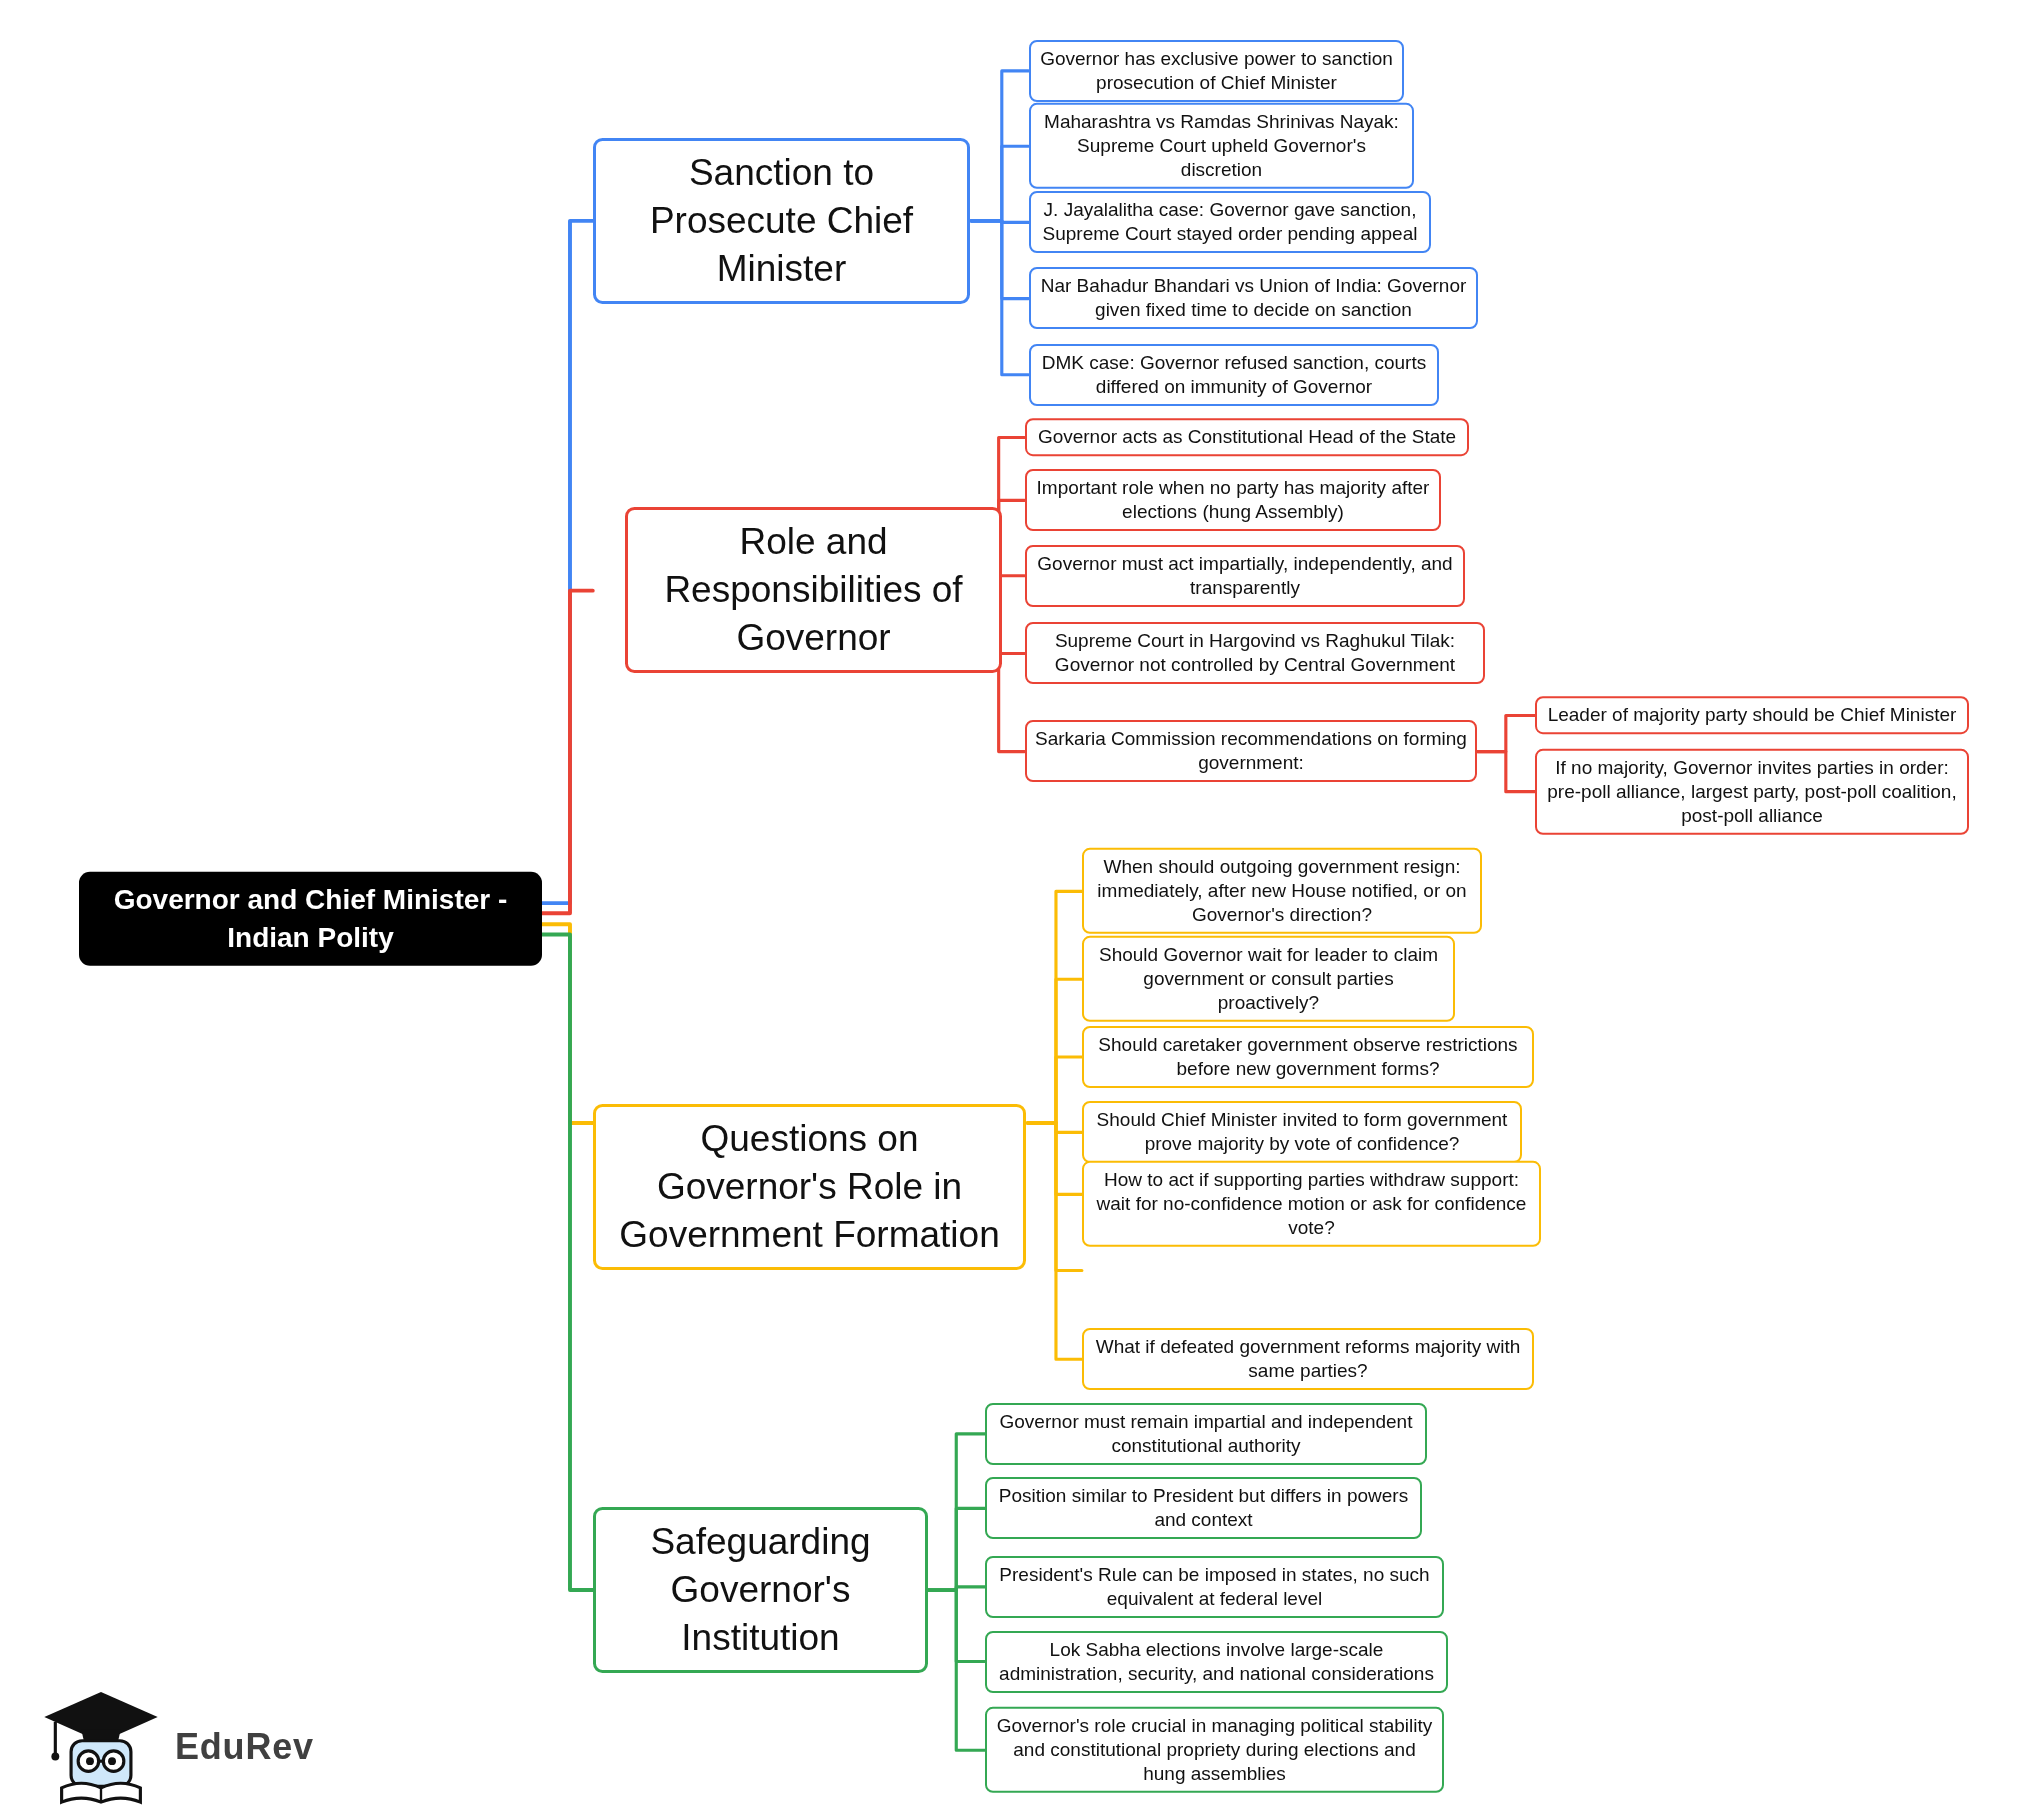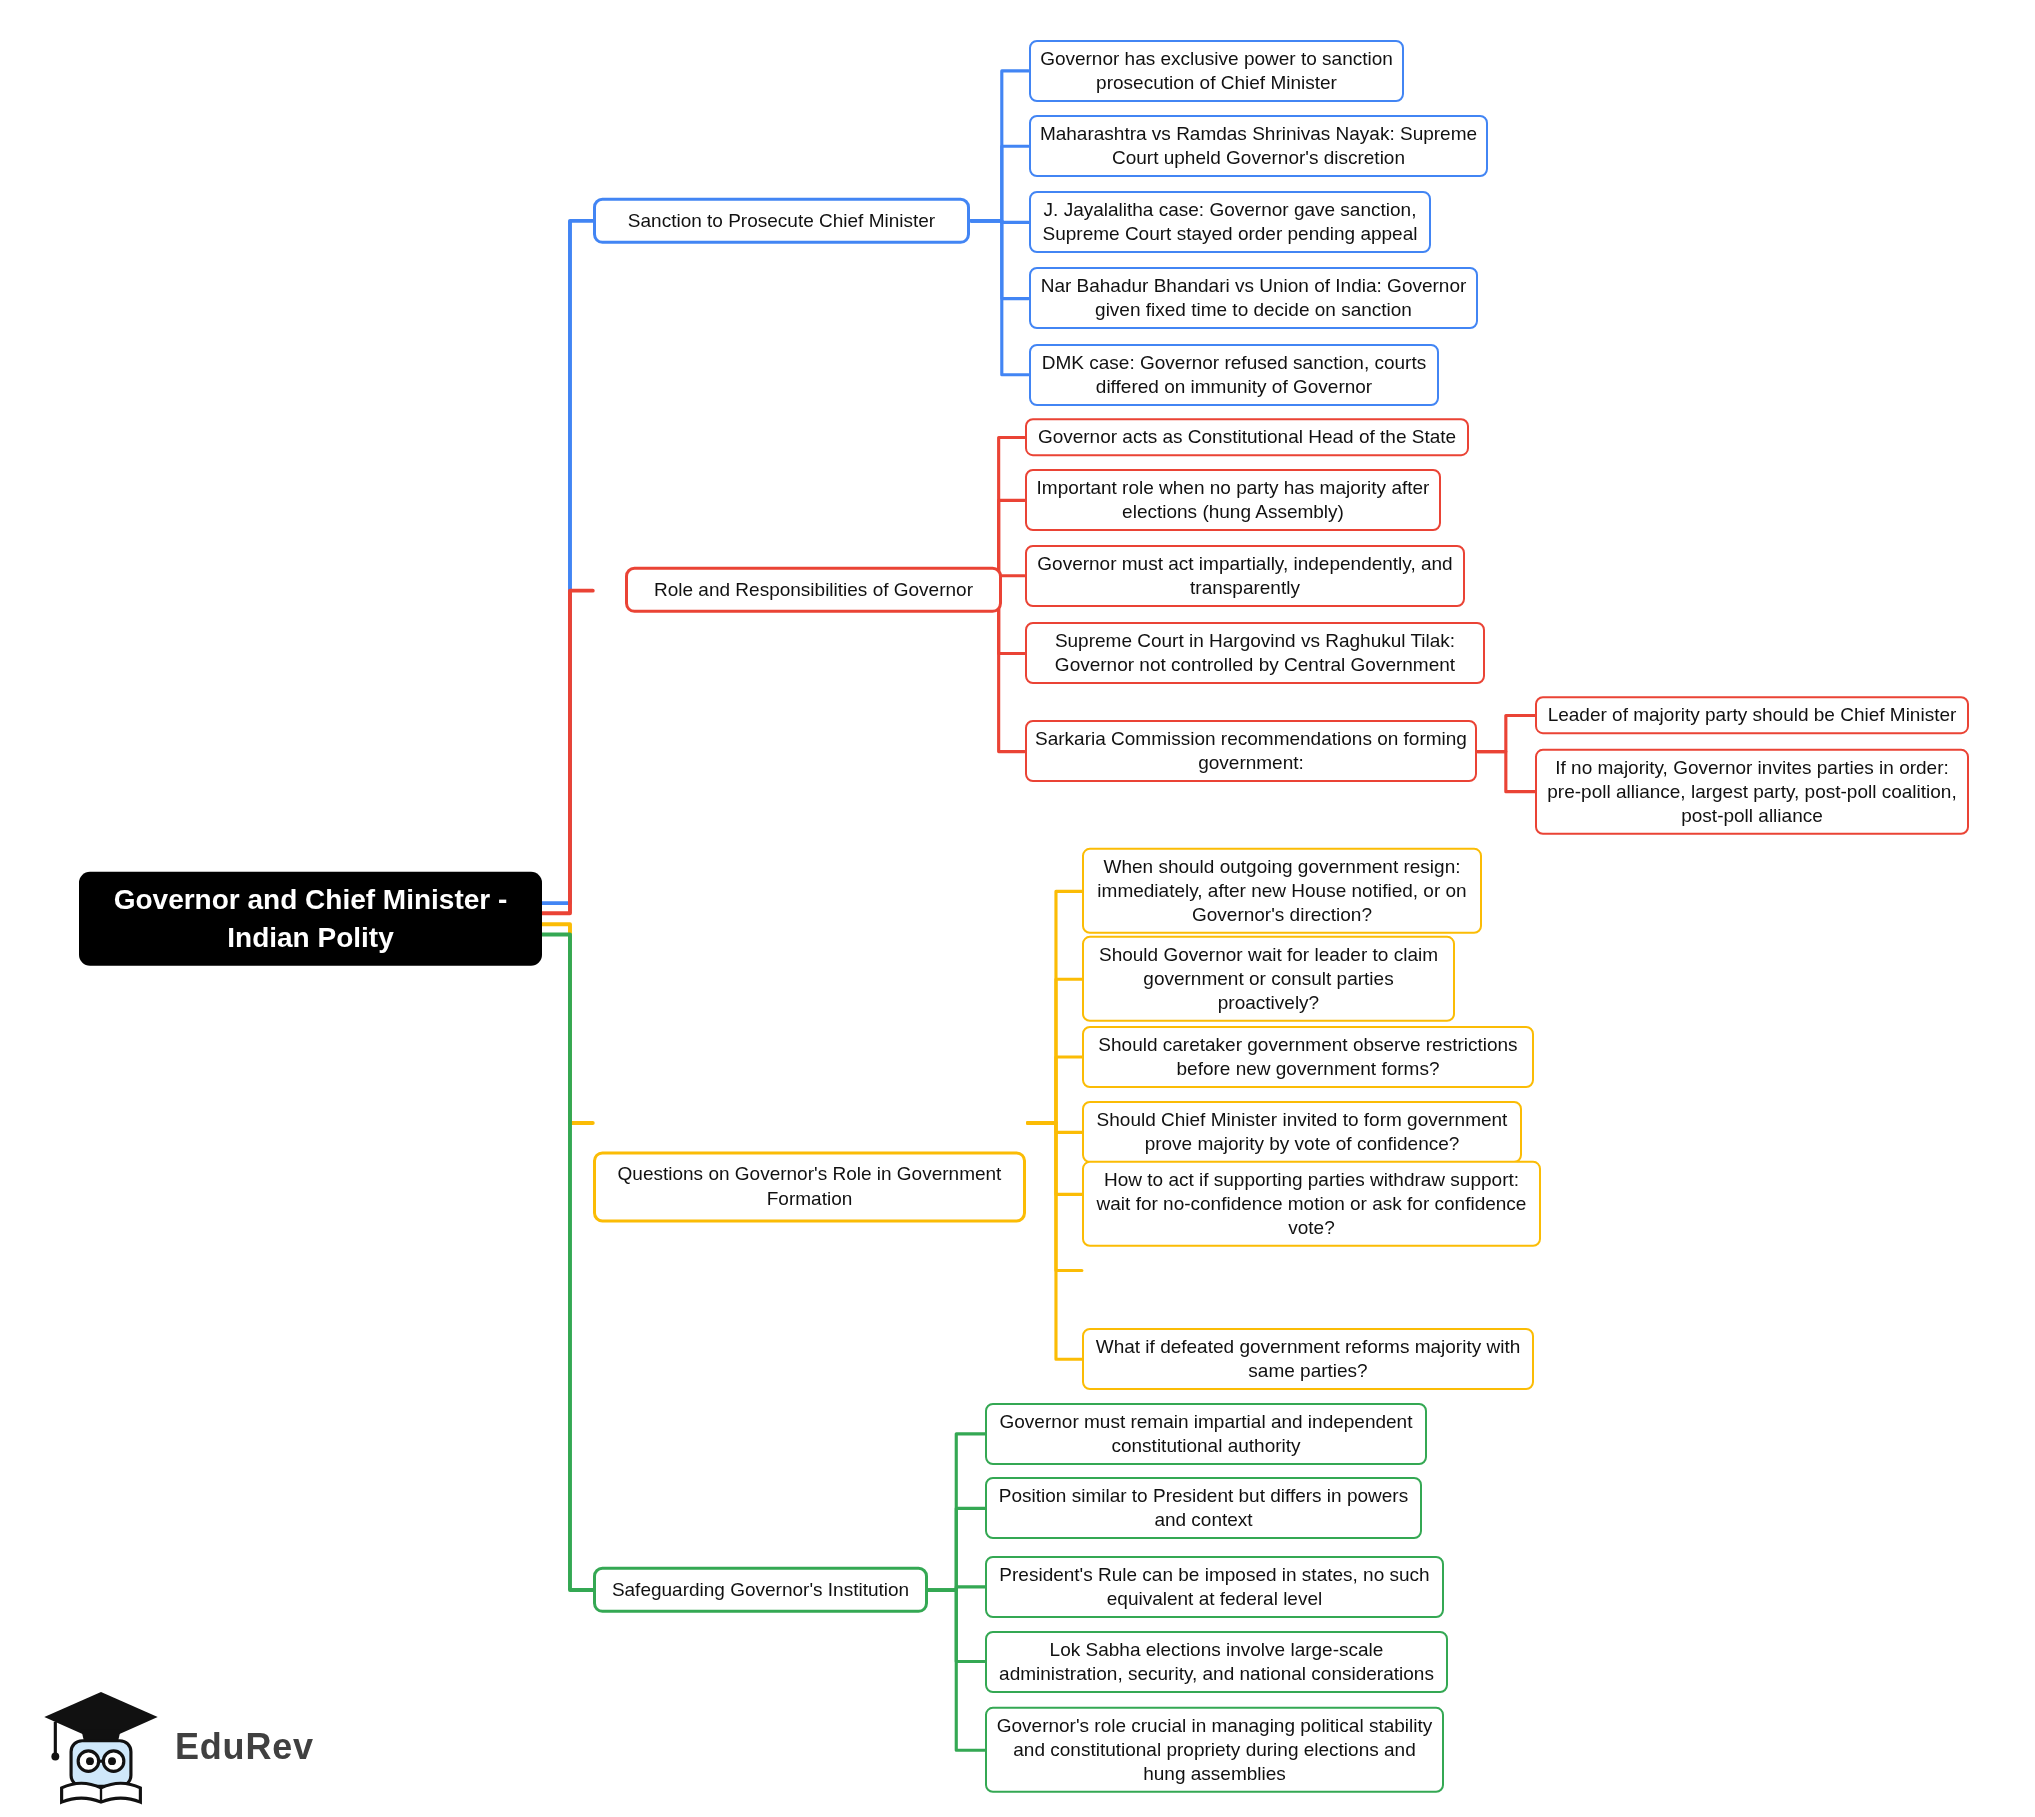--- a/index.html
+++ b/index.html
@@ -17,21 +17,21 @@
     transform: translateY(-50%);
     box-sizing: border-box;
     background: #ffffff;
     border: 2.4px solid #000;
     border-radius: 7.9px;
     text-align: center;
     color: #111;
     z-index: 2;
   }
   .leaf { font-size: 19px; line-height: 1.28; padding: 4.7px 7.9px; }
-  .branch { font-size: 19px; line-height: 1.3; padding: 7.9px 11px; border-width: 3.1px; border-radius: 9.4px; }
+  .branch { font-size: 37px; line-height: 1.3; padding: 7.9px 11px; border-width: 3.1px; border-radius: 9.4px; }
   .center {
     background: #000000;
     color: #ffffff;
     font-weight: bold;
     font-size: 28px;
     line-height: 1.35;
     padding: 9.4px 14px;
     border: none;
     border-radius: 11px;
   }
@@ -100,21 +100,21 @@
       <path d="M 1182 2025 L 1218 2025 L 1218 2021 L 1255 2021"></path>
       <path d="M 1182 2025 L 1218 2025 L 1218 2116 L 1255 2116"></path>
       <path d="M 1182 2025 L 1218 2025 L 1218 2229 L 1255 2229"></path>
     </g>
   </svg>
 
   <div class="node center" style="left:79px; top:919px; width:463px;">Governor and Chief Minister - Indian Polity</div>
 
   <div class="node branch blue" style="left:593px; top:221px; width:377px;">Sanction to Prosecute Chief Minister</div>
   <div class="node leaf blue" style="left:1029px; top:71px; width:375px;">Governor has exclusive power to sanction prosecution of Chief Minister</div>
-  <div class="node leaf blue" style="left:1029px; top:146px; width:459px;">Maharashtra vs Ramdas Shrinivas Nayak: Supreme Court upheld Governor's discretion</div>
+  <div class="node leaf blue" style="left:1029px; top:146px; width:385px;">Maharashtra vs Ramdas Shrinivas Nayak: Supreme Court upheld Governor's discretion</div>
   <div class="node leaf blue" style="left:1029px; top:222px; width:402px;">J. Jayalalitha case: Governor gave sanction, Supreme Court stayed order pending appeal</div>
   <div class="node leaf blue" style="left:1029px; top:298px; width:449px;">Nar Bahadur Bhandari vs Union of India: Governor given fixed time to decide on sanction</div>
   <div class="node leaf blue" style="left:1029px; top:375px; width:410px;">DMK case: Governor refused sanction, courts differed on immunity of Governor</div>
 
   <div class="node branch red" style="left:593px; top:590px; width:377px;margin-left:32px;">Role and Responsibilities of Governor</div>
   <div class="node leaf red" style="left:1025px; top:437px; width:444px;">Governor acts as Constitutional Head of the State</div>
   <div class="node leaf red" style="left:1025px; top:500px; width:416px;">Important role when no party has majority after elections (hung Assembly)</div>
   <div class="node leaf red" style="left:1025px; top:576px; width:440px;">Governor must act impartially, independently, and transparently</div>
   <div class="node leaf red" style="left:1025px; top:653px; width:460px;text-align:center;">Supreme Court in Hargovind vs Raghukul Tilak: Governor not controlled by Central Government</div>
   <div class="node leaf red" style="left:1025px; top:751px; width:452px;">Sarkaria Commission recommendations on forming government:</div>

